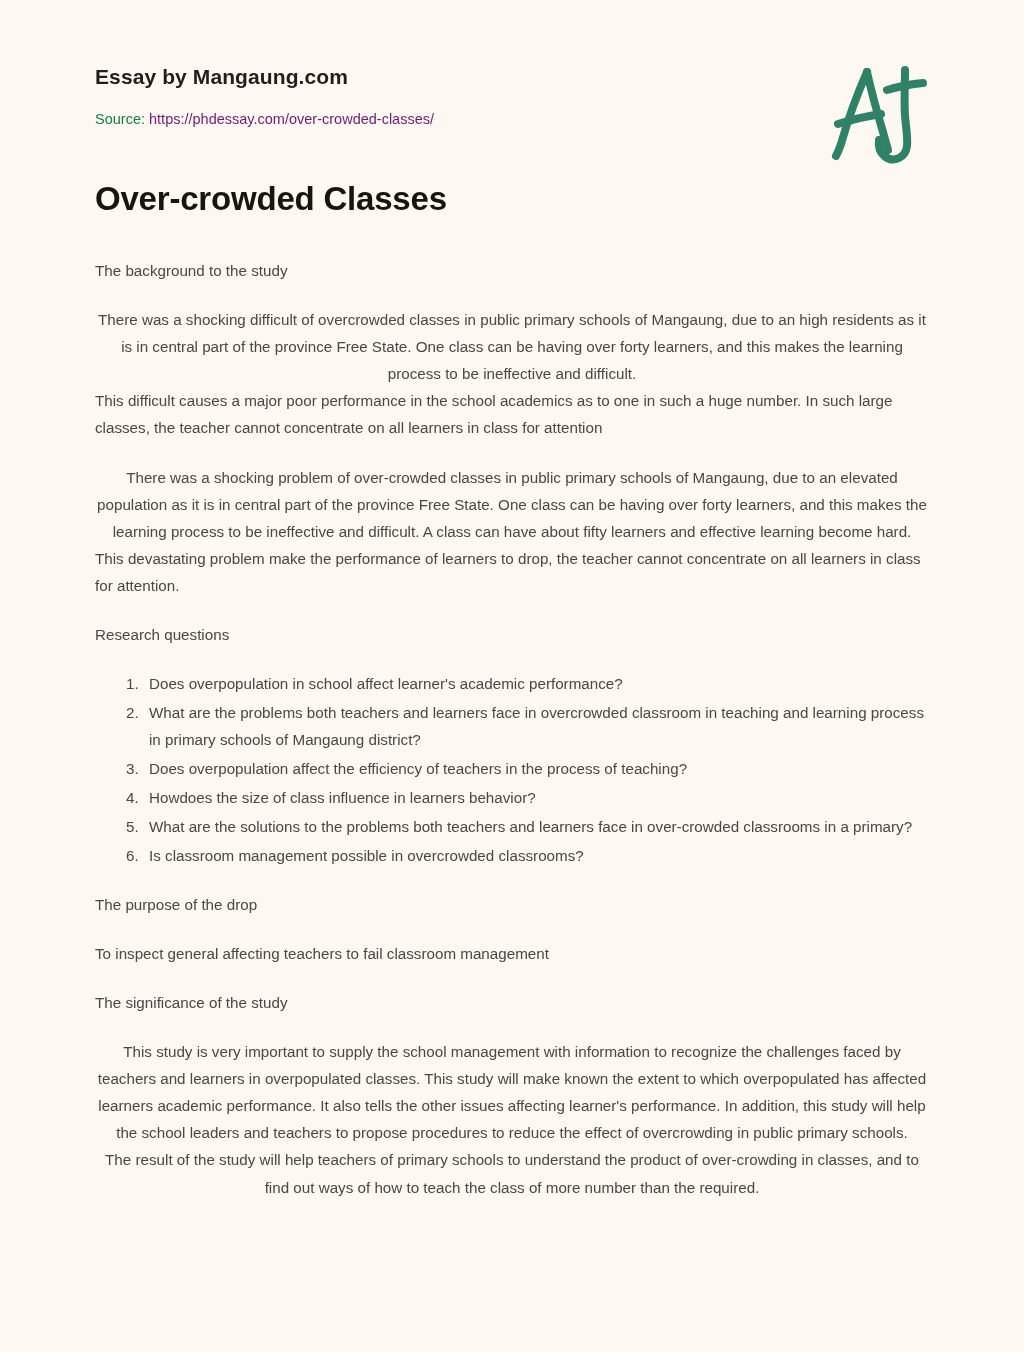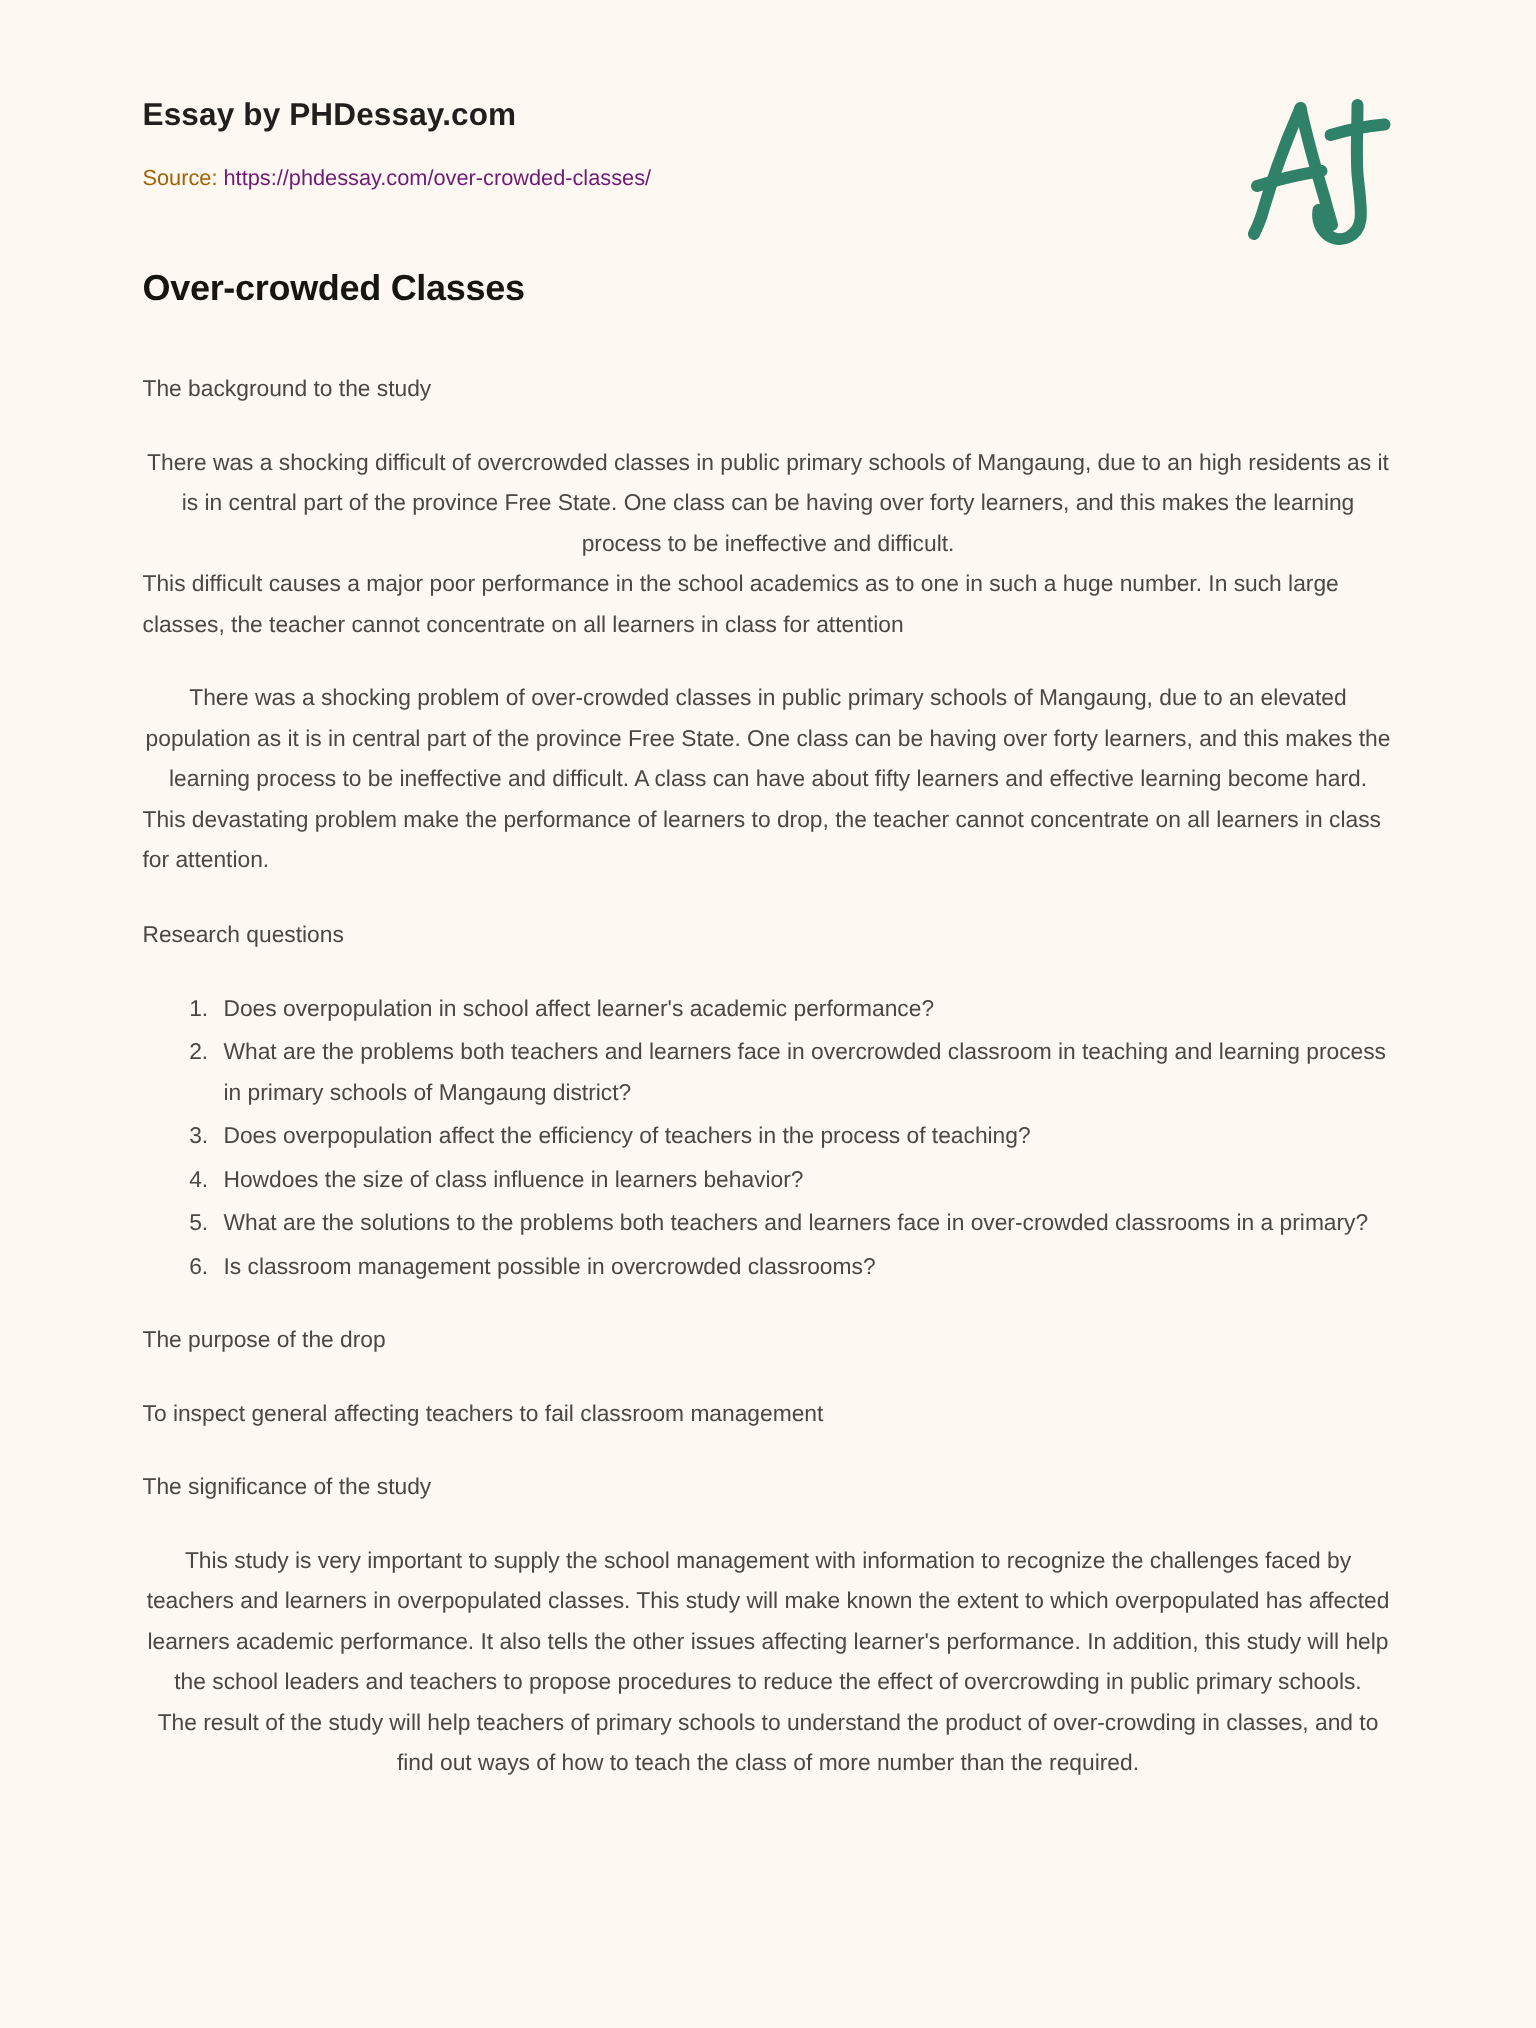--- a/index.html
+++ b/index.html
@@ -35,39 +35,39 @@
     color: #211f1d;
     letter-spacing: 0.1px;
     line-height: 1.2;
   }
   .source-line {
     margin-top: 21px;
     font-size: 14.5px;
     color: #8d8985;
     line-height: 1.3;
   }
-  .source-label { color: #a16207; }
+  .source-label { color: #15803d; }
   .source-url {
     color: #701a75;
     text-decoration: none;
   }
 
   .logo {
     position: absolute;
     right: -10px;
     top: 56px;
     width: 120px;
     height: 112px;
   }
   .logo svg { display: block; width: 100%; height: 100%; }
 
   
   .doc-title {
     margin: 18px 0 0 0;
-    font-size: 24px;
+    font-size: 33px;
     font-weight: bold;
     color: #17150f;
     letter-spacing: -0.2px;
     line-height: 1.25;
   }
 
   
   .content {
     margin-top: 38px;
     font-size: 15.2px;
@@ -96,21 +96,21 @@
   .heading-line {
     margin: 0 0 22px 0;
   }
 </style>
 </head>
 <body>
 
 <div class="page">
 
   <div class="masthead">
-    <div class="brand-line">Essay by PHDessay.com</div>
+    <div class="brand-line">Essay by Mangaung.com</div>
     <div class="source-line">
       <span class="source-label">Source:</span>
       <a class="source-url" href="#">https://phdessay.com/over-crowded-classes/</a>
     </div>
 
     <div class="logo">
       <svg viewBox="0 0 120 112" xmlns="http://www.w3.org/2000/svg">
         <g fill="none" stroke="#2f8168" stroke-linecap="round" stroke-linejoin="round">
 
           <path d="M48 16 C40 34, 30 60, 22 88 C20 94, 18 98, 17 100" stroke-width="8"></path>

